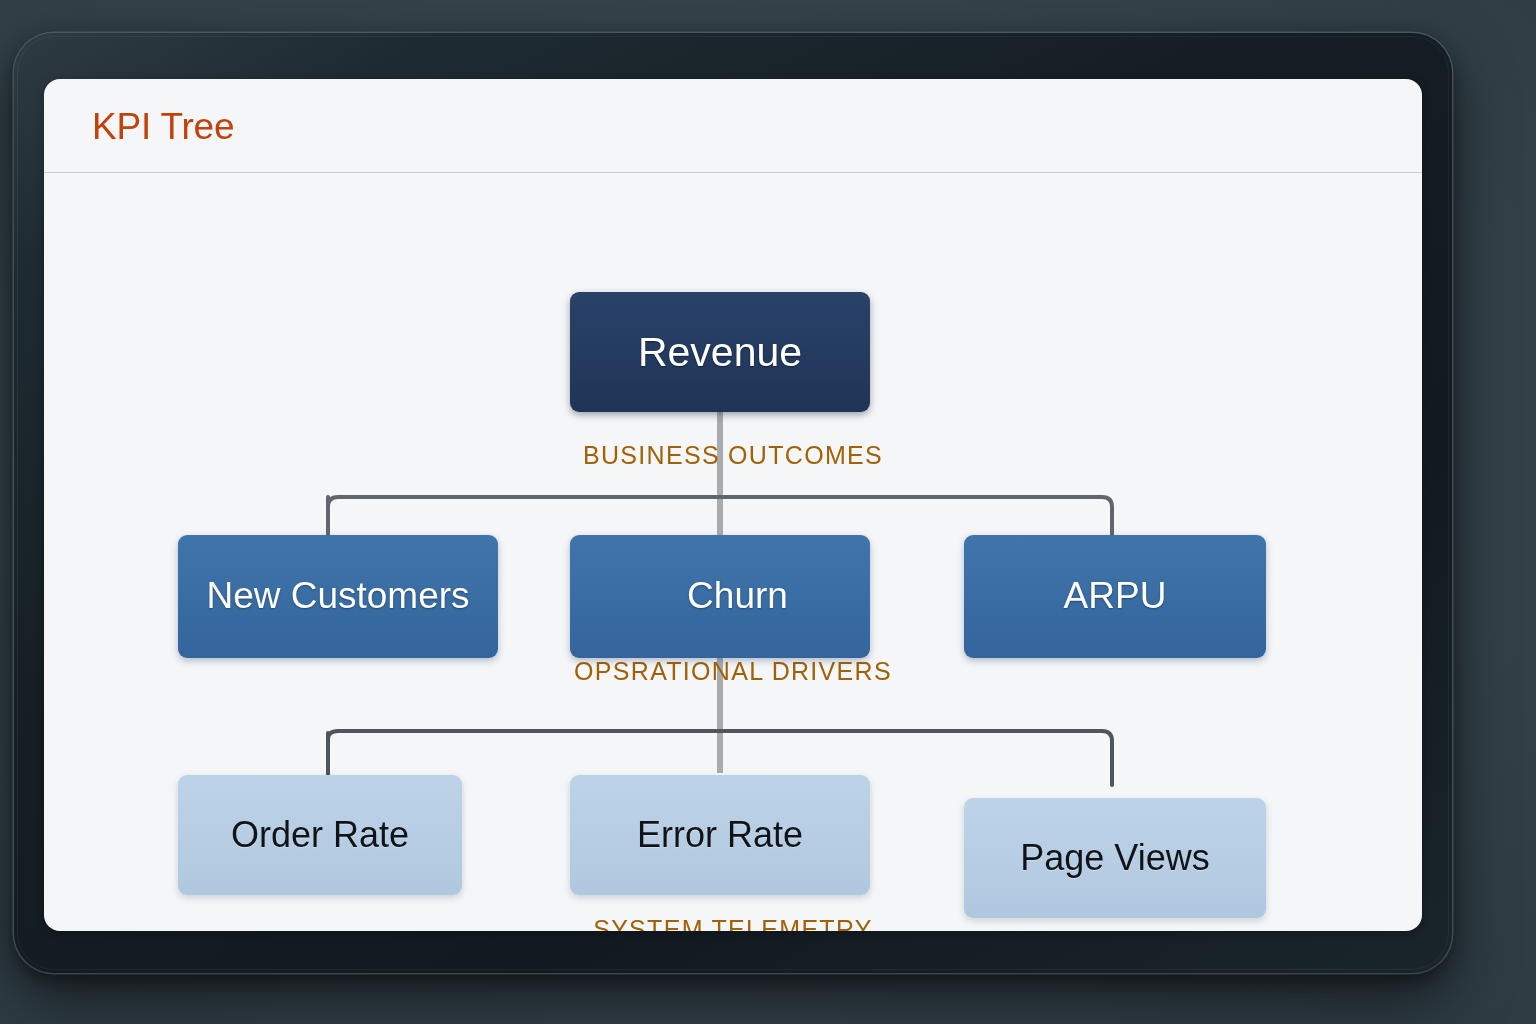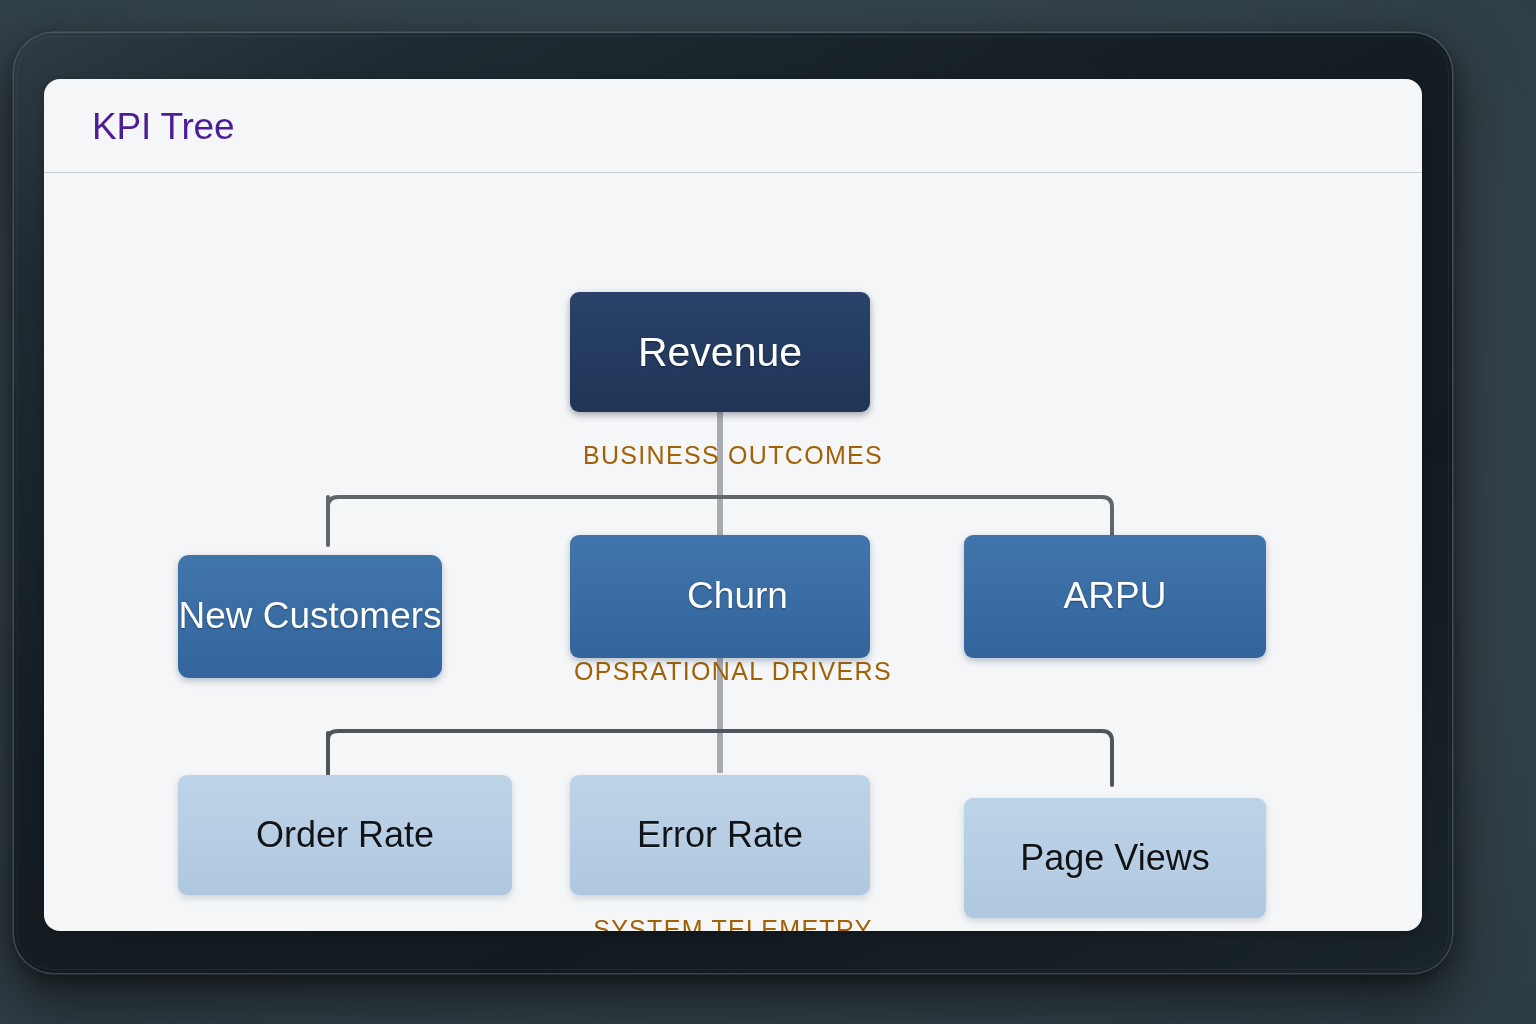--- a/index.html
+++ b/index.html
@@ -60,21 +60,21 @@
     height: 94px;
     border-bottom: 1.5px solid #c9ced6;
   }
 
   #page-title {
     position: absolute;
     left: 48px;
     top: 27px;
     font-size: 37px;
     font-weight: 400;
-    color: #4c1d95;
+    color: #c2410c;
     letter-spacing: -0.2px;
   }
 
   
   #canvas {
     position: absolute;
     left: 0;
     top: 94px;
     width: 1378px;
     height: 758px;
@@ -156,35 +156,35 @@
         <path d="M 284 566 Q 284 558 294 558 L 1058 558 Q 1068 558 1068 568 L 1068 612" fill="none" stroke="#4e555c" stroke-width="4" stroke-linecap="round"></path>
         <path d="M 284 560 L 284 612" fill="none" stroke="#4e555c" stroke-width="4" stroke-linecap="round"></path>
       </svg>
 
       <div class="node node-root" style="left:526px; top:119px; width:300px; height:120px;">
         <span>Revenue</span>
       </div>
 
       <div class="tier-label" style="top:268px;">BUSINESS OUTCOMES</div>
 
-      <div class="node node-mid" style="left:134px; top:382px; width:264px; height:123px;border-radius:11px;">
+      <div class="node node-mid" style="left:134px; top:362px; width:320px; height:123px;">
         <span>New Customers</span>
       </div>
 
       <div class="node node-mid" style="left:526px; top:362px; width:300px; height:123px;padding-left:35px;">
         <span>Churn</span>
       </div>
 
       <div class="node node-mid" style="left:920px; top:362px; width:302px; height:123px;">
         <span>ARPU</span>
       </div>
 
       <div class="tier-label" style="top:484px;">OPSRATIONAL DRIVERS</div>
 
-      <div class="node node-leaf" style="left:134px; top:602px; width:334px; height:120px;">
+      <div class="node node-leaf" style="left:134px; top:602px; width:284px; height:120px;">
         <span>Order Rate</span>
       </div>
 
       <div class="node node-leaf" style="left:526px; top:602px; width:300px; height:120px;">
         <span>Error Rate</span>
       </div>
 
       <div class="node node-leaf" style="left:920px; top:602px; width:302px; height:120px;margin-top:23px;">
         <span>Page Views</span>
       </div>

